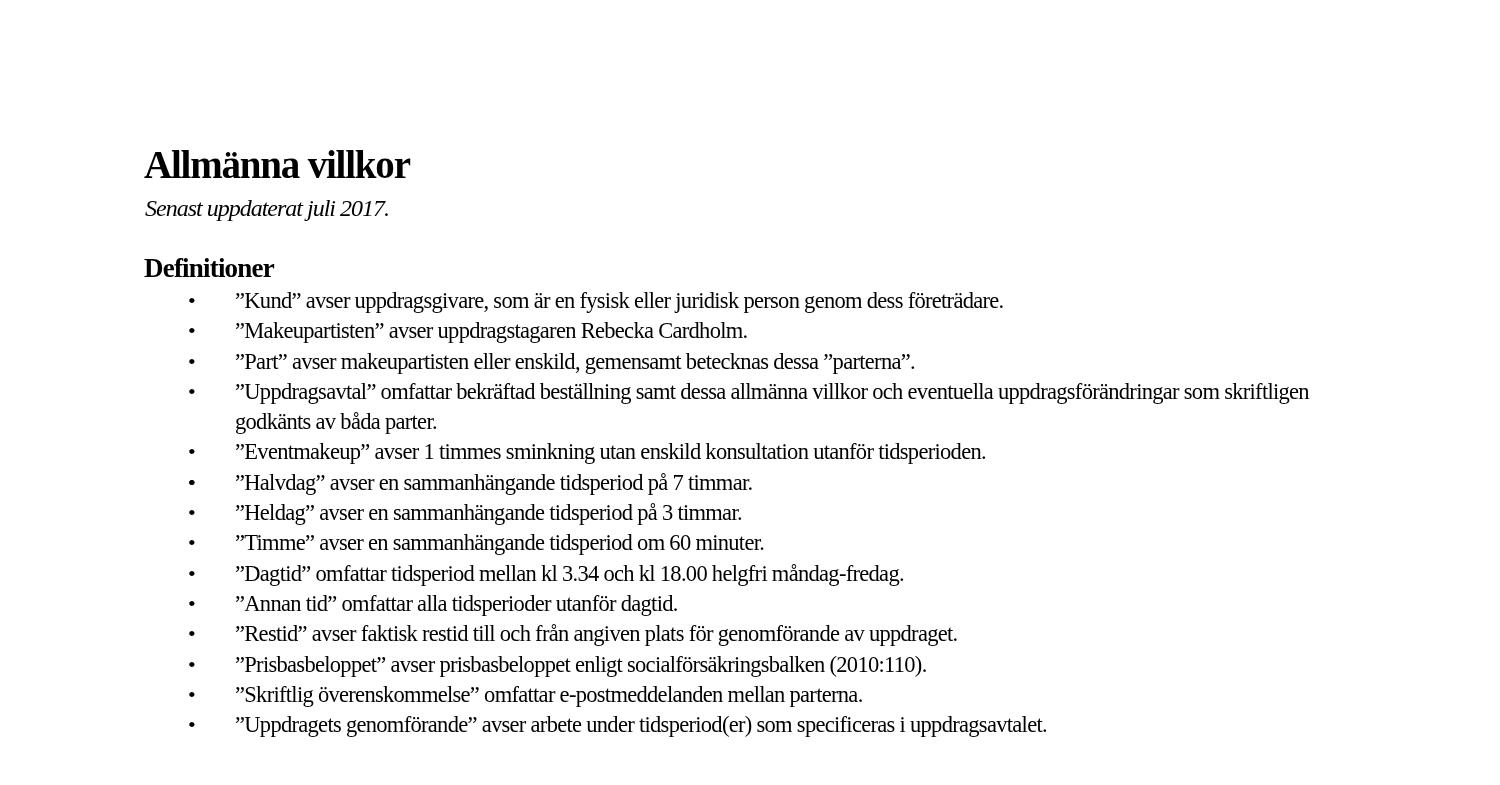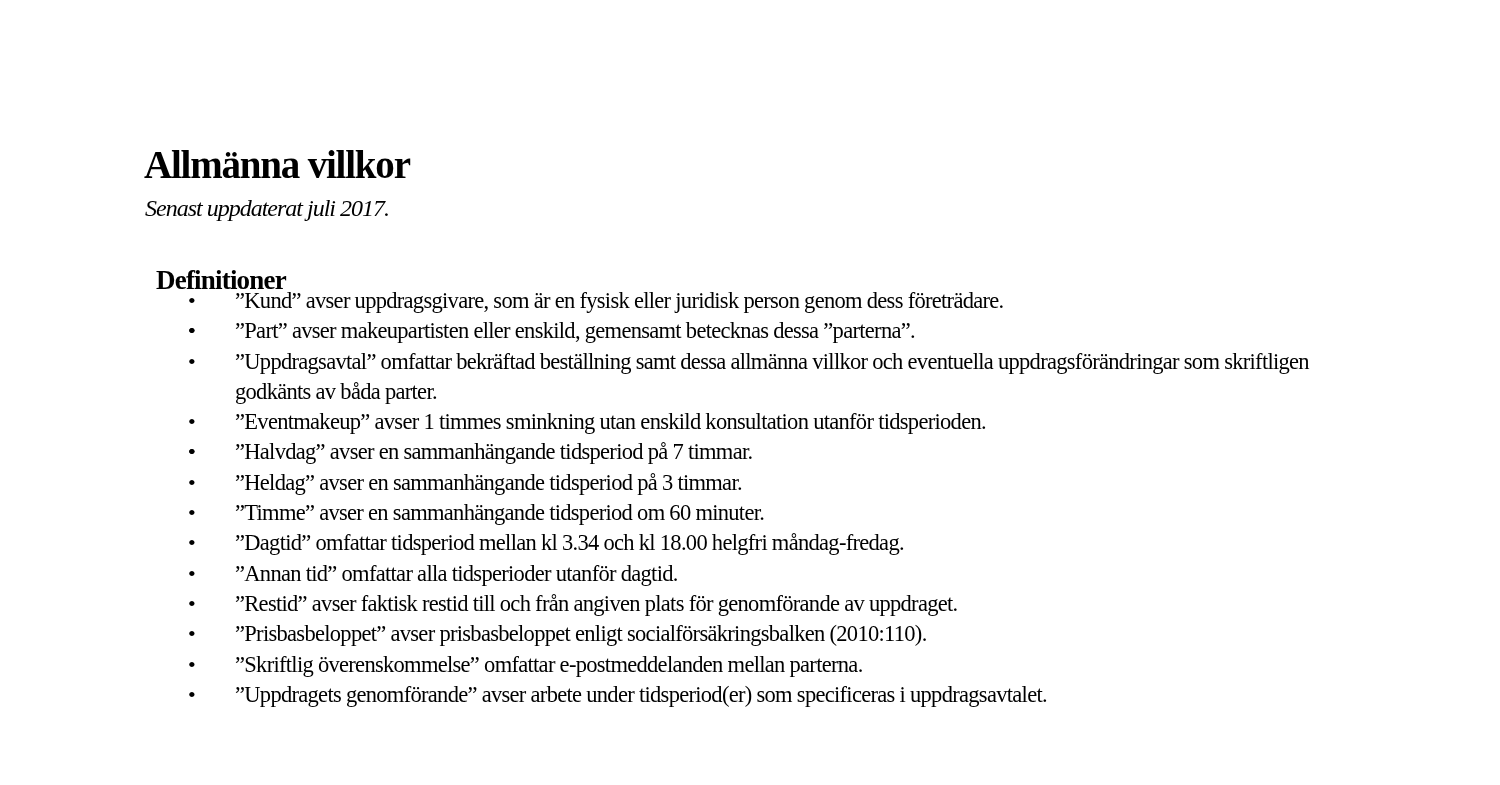--- a/index.html
+++ b/index.html
@@ -1,39 +1,40 @@
 <!DOCTYPE html>
 <html><head>
   <meta charset="utf-8">
   <style>
     html, body { margin: 0; padding: 0; background: #ffffff; }
     body { width: 1500px; height: 785px; position: relative; overflow: hidden; color: #000; font-family: "Liberation Serif", "DejaVu Serif", serif; }
     .page { position: absolute; left: 0; top: 0; width: 1500px; height: 785px; }
     .title { position: absolute; left: 144px; top: 143px; font-size: 39px; font-weight: bold; letter-spacing: -1.2px; margin: 0; line-height: 44px; }
     .subtitle { position: absolute; left: 145px; top: 193px; font-size: 24px; font-style: italic; letter-spacing: -1px; margin: 0; line-height: 30px; }
-    .heading { position: absolute; left: 144px; top: 252px; font-size: 27px; font-weight: bold; letter-spacing: -0.8px; margin: 12px; line-height: 32px; }
+    .heading { position: absolute; left: 144px; top: 252px; font-size: 27px; font-weight: bold; letter-spacing: -0.8px; margin: 0; line-height: 32px; }
     ul.defs { position: absolute; left: 0; top: 286px; margin: 0; padding: 0; list-style: none; width: 1400px; }
     ul.defs li { position: relative; padding-left: 235px; font-size: 22.5px; line-height: 30.3px; letter-spacing: -0.7px; }
     ul.defs li .bullet { position: absolute; left: 188px; top: 0; font-size: 22px; }
     ul.defs li .text { display: block; width: 1110px; }
   </style>
 </head>
 <body>
 
 <div class="page">
   <h1 class="title">Allmänna villkor</h1>
   <p class="subtitle">Senast uppdaterat juli 2017.</p>
   <h2 class="heading">Definitioner</h2>
   <ul class="defs">
     <li>
         <span class="bullet">•</span>
         <span class="text">”Kund” avser uppdragsgivare, som är en fysisk eller juridisk person genom dess företrädare.</span>
       </li>
     <li>
         <span class="bullet">•</span>
+        <span class="text">”Makeupartisten” avser uppdragstagaren Rebecka Cardholm.</span>
       </li>
     <li>
         <span class="bullet">•</span>
         <span class="text">”Part” avser makeupartisten eller enskild, gemensamt betecknas dessa ”parterna”.</span>
       </li>
     <li>
         <span class="bullet">•</span>
         <span class="text">”Uppdragsavtal” omfattar bekräftad beställning samt dessa allmänna villkor och eventuella uppdragsförändringar som skriftligen godkänts av båda parter.</span>
       </li>
     <li>

